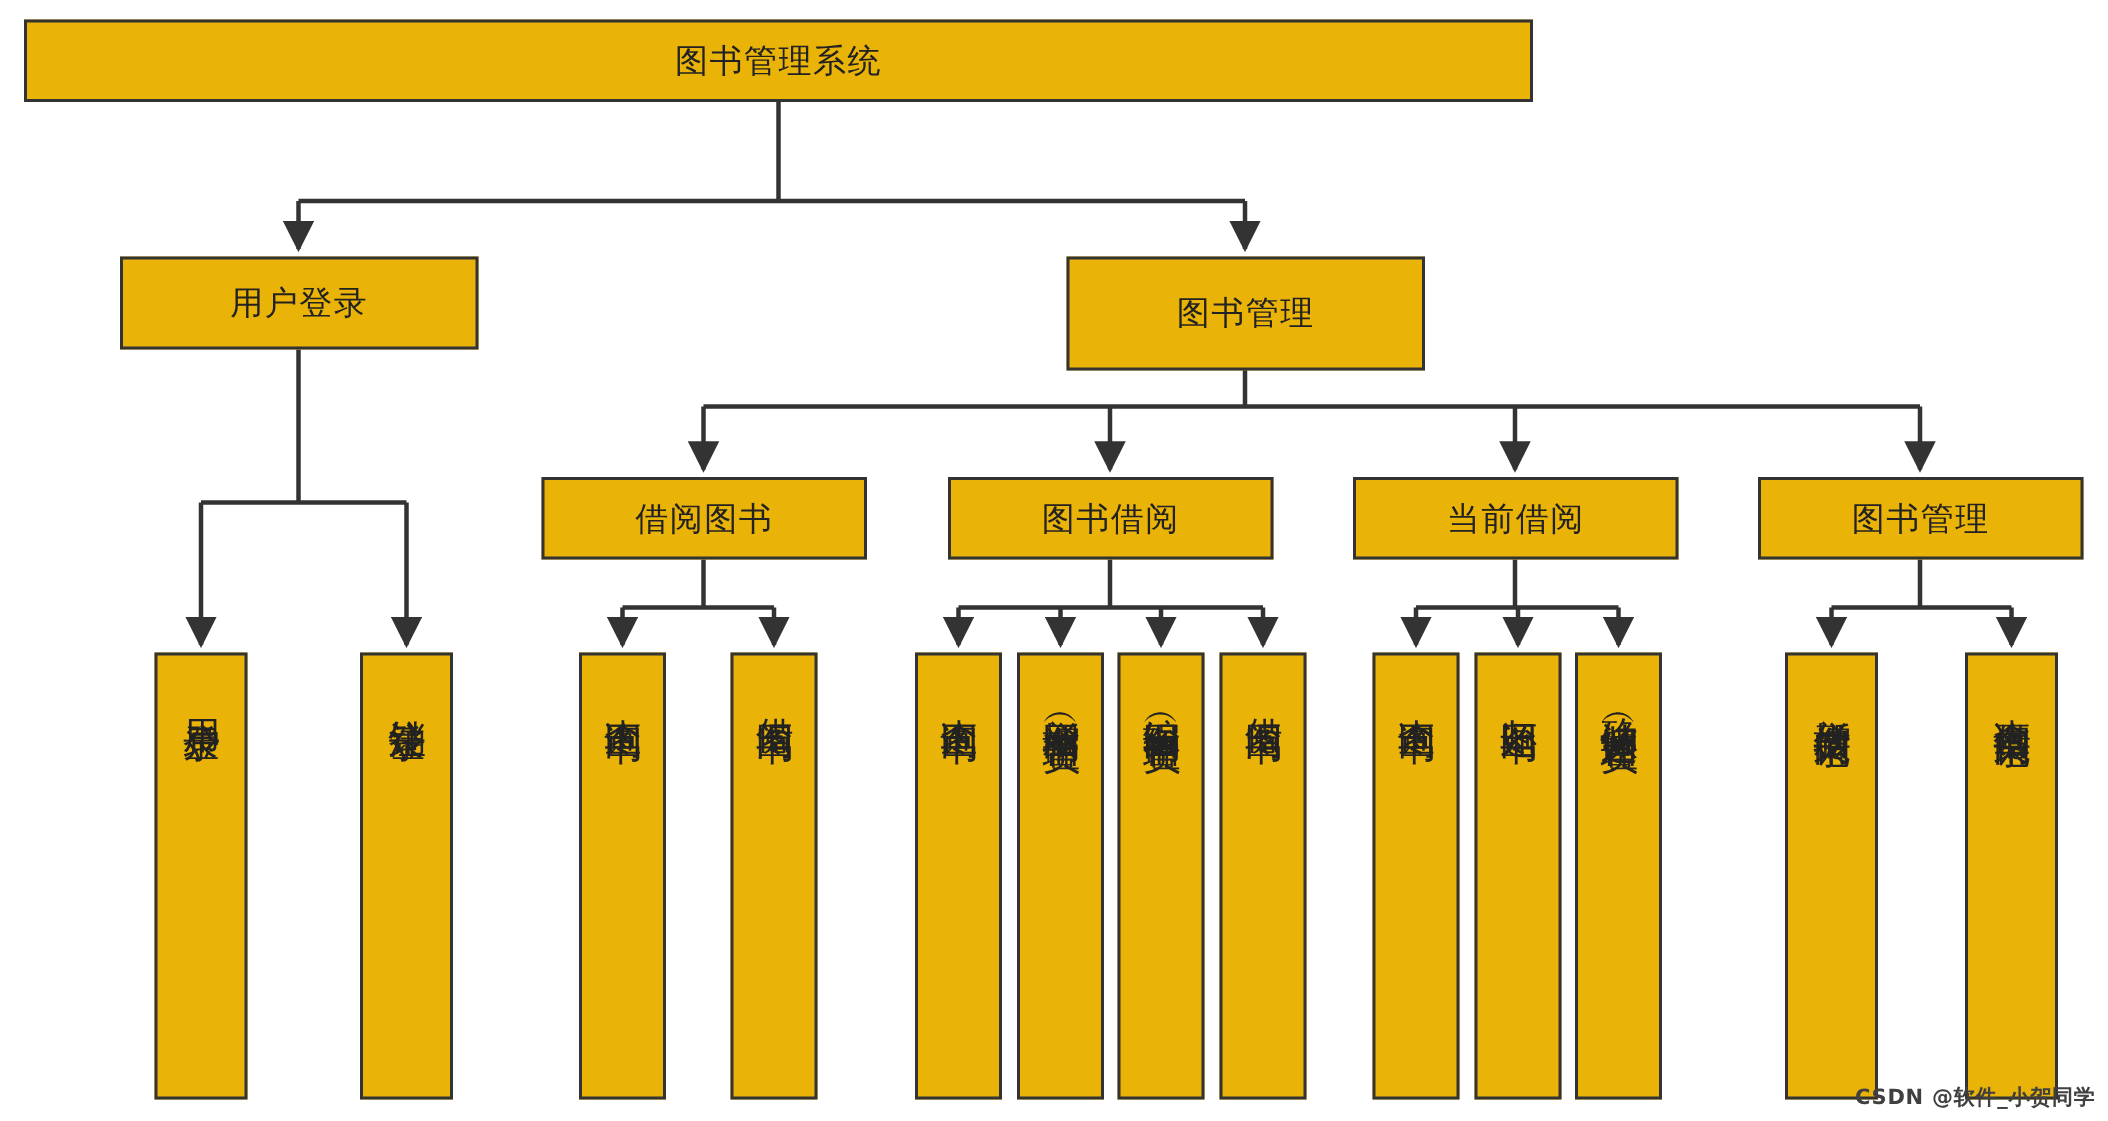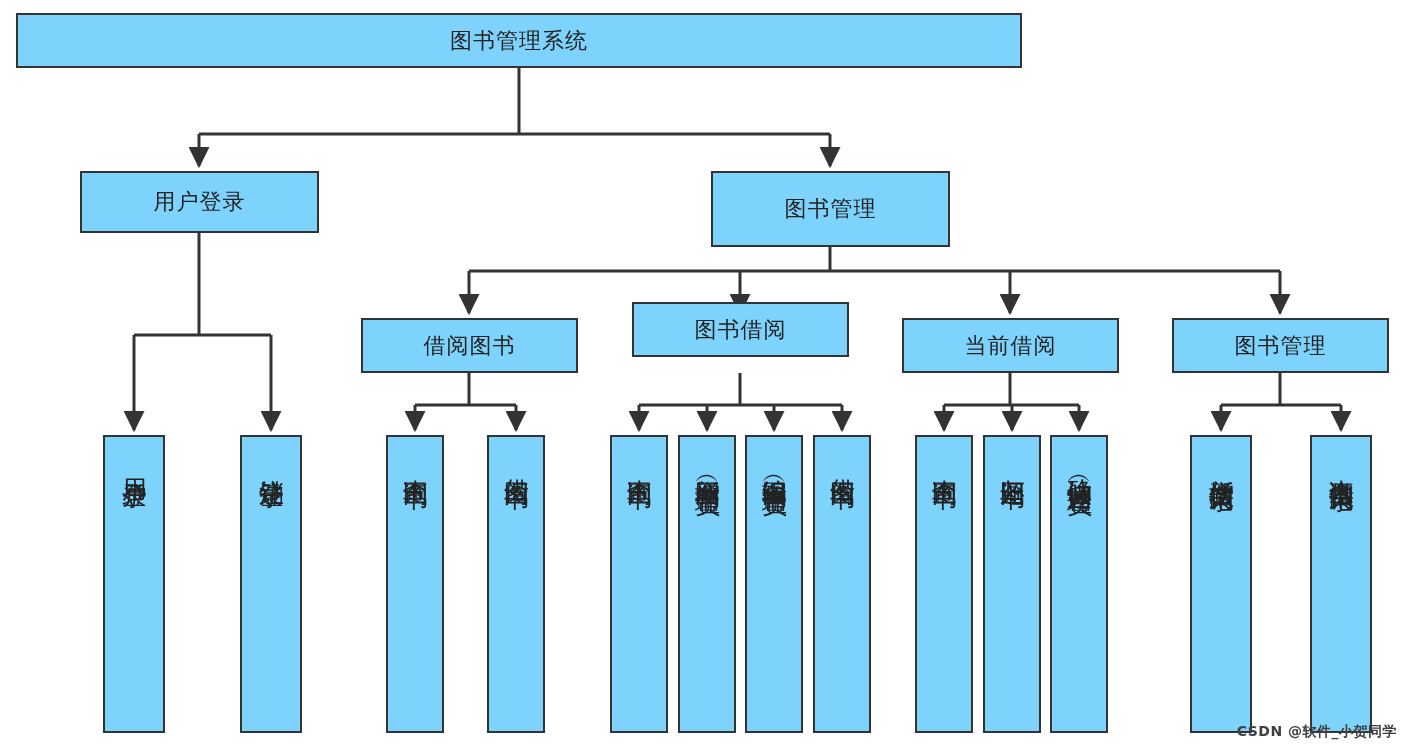--- a/index.html
+++ b/index.html
@@ -20,21 +20,21 @@
     left: 0;
     top: 0;
     width: 1405px;
     height: 747px;
     pointer-events: none;
   }
   .node {
     position: absolute;
     box-sizing: border-box;
     border: 2px solid #333333;
-    background: #7dd3fc;
+    background: #eab308;
     display: flex;
     align-items: center;
     justify-content: center;
     color: #222222;
   }
   .node.h {
     font-size: 22px;
     letter-spacing: 1px;
   }
   .node.v {
@@ -123,21 +123,21 @@
   <div class="node h" style="left:80px; top:171px; width:239px; height:62px;">
     <span>用户登录</span>
   </div>
   <div class="node h" style="left:711px; top:171px; width:239px; height:76px;">
     <span>图书管理</span>
   </div>
 
   <div class="node h" style="left:361px; top:318px; width:217px; height:55px;">
     <span>借阅图书</span>
   </div>
-  <div class="node h" style="left:632px; top:302px; width:217px; height:55px;">
+  <div class="node h" style="left:632px; top:318px; width:217px; height:55px;">
     <span>图书借阅</span>
   </div>
   <div class="node h" style="left:902px; top:318px; width:217px; height:55px;">
     <span>当前借阅</span>
   </div>
   <div class="node h" style="left:1172px; top:318px; width:217px; height:55px;">
     <span>图书管理</span>
   </div>
 
   <div class="node v" style="left:103px; top:435px; width:62px; height:298px;">

